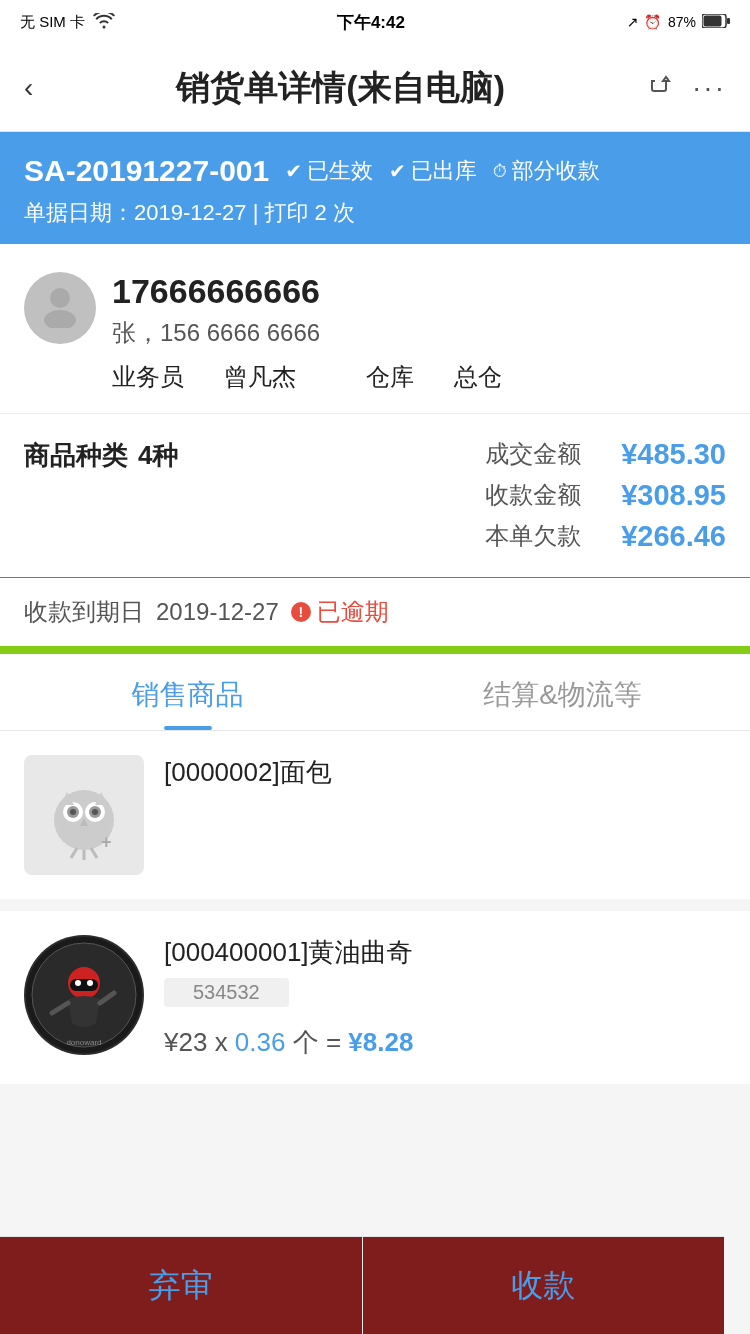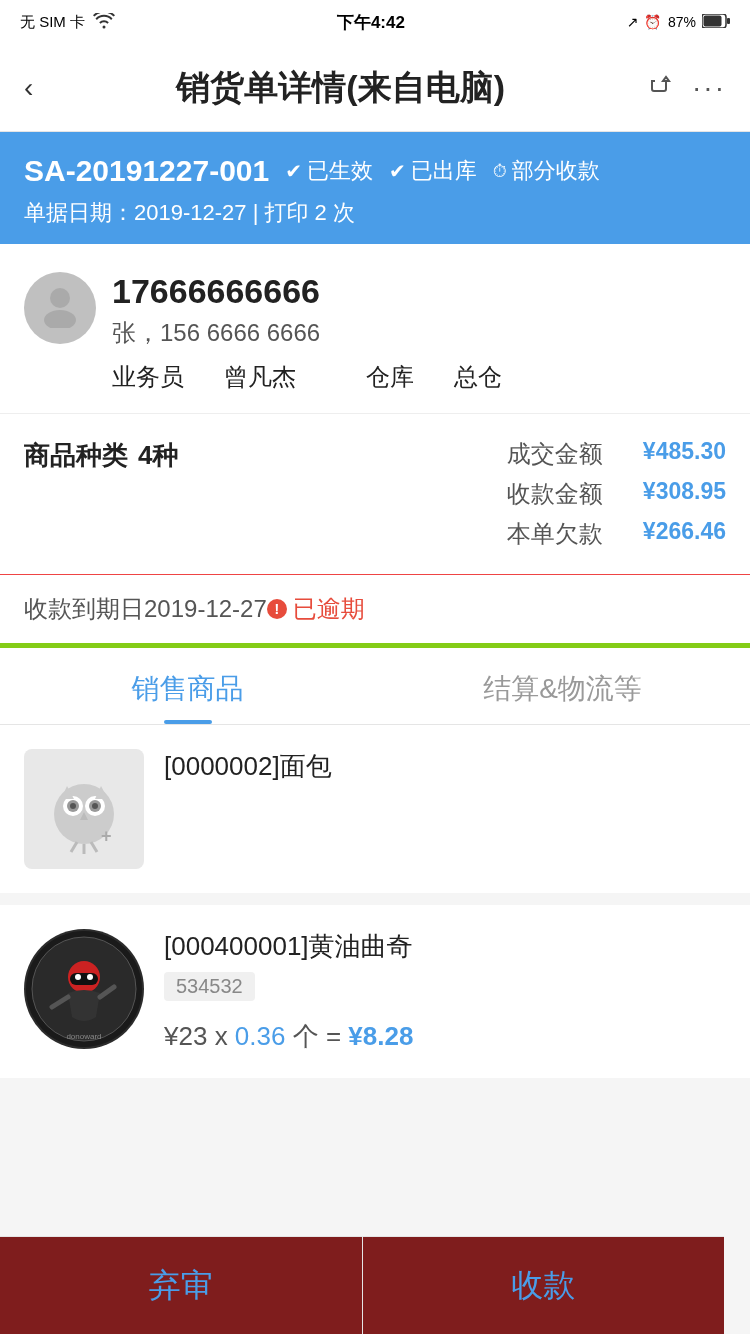--- a/index.html
+++ b/index.html
@@ -141,31 +141,32 @@
     .stats-right { text-align: right; }
     .stats-row {
       display: flex;
       justify-content: space-between;
       gap: 40px;
       font-size: 24px;
       color: #555;
       margin-bottom: 8px;
     }
     .stats-row:last-child { margin-bottom: 0; }
-    .amount { color: #4a9de8; font-weight: 600; font-size: 23px; }
+    .amount { color: #4a9de8; font-weight: 600; font-size: 29px; }
 
     
     .overdue-section {
       background: #fff;
       padding: 18px 24px;
       display: flex;
       align-items: center;
-      font-size: 24px;
-      color: #555;
-      border-bottom: 5px solid #84cc16;
+      gap: 12px;
+      font-size: 24px;
+      color: #555;
+      border-bottom: 8px solid #84cc16;
     }
     .overdue-badge {
       display: flex;
       align-items: center;
       gap: 6px;
       color: #e74c3c;
       font-size: 24px;
       font-weight: 500;
     }
     .overdue-dot {
@@ -237,21 +238,21 @@
       font-size: 26px;
       color: #222;
       font-weight: 500;
       margin-bottom: 8px;
     }
     .product-tag {
       display: inline-block;
       background: #f0f0f0;
       color: #888;
       font-size: 20px;
-      padding: 3px 12px;
+      padding: 3px 29px;
       border-radius: 4px;
       margin-bottom: 10px;
     }
     .product-price-line {
       font-size: 26px;
       color: #555;
       margin-top: 8px;
     }
     .product-price-line .qty { color: #4a9de8; }
     .product-price-line .total { color: #4a9de8; font-weight: 600; }

